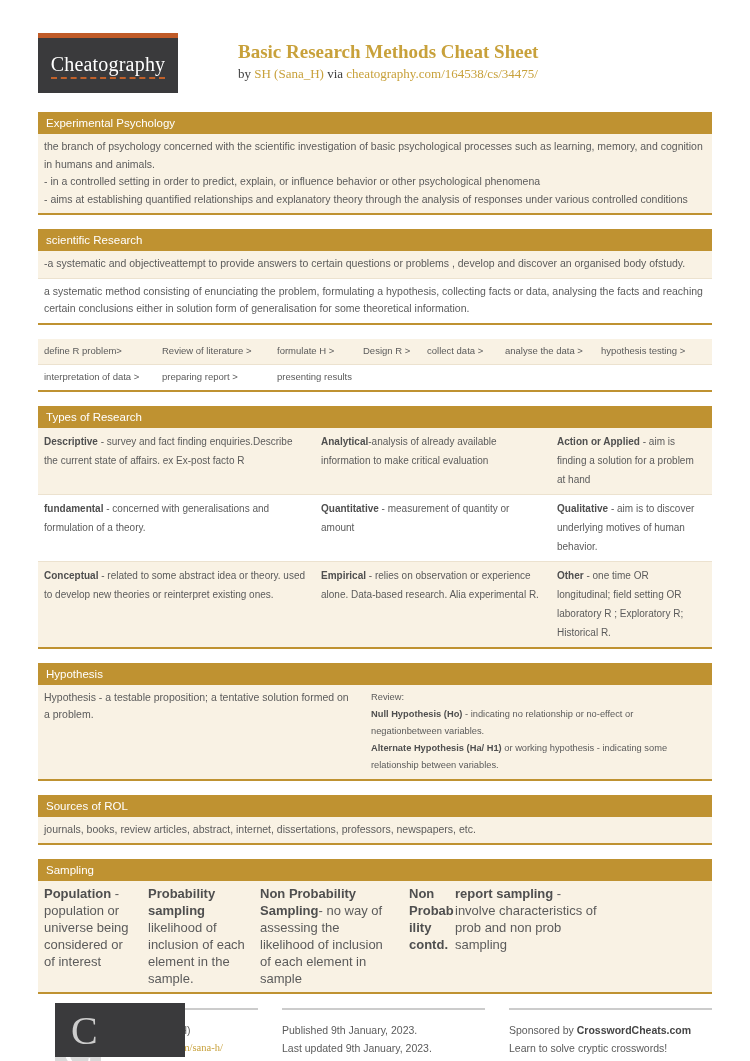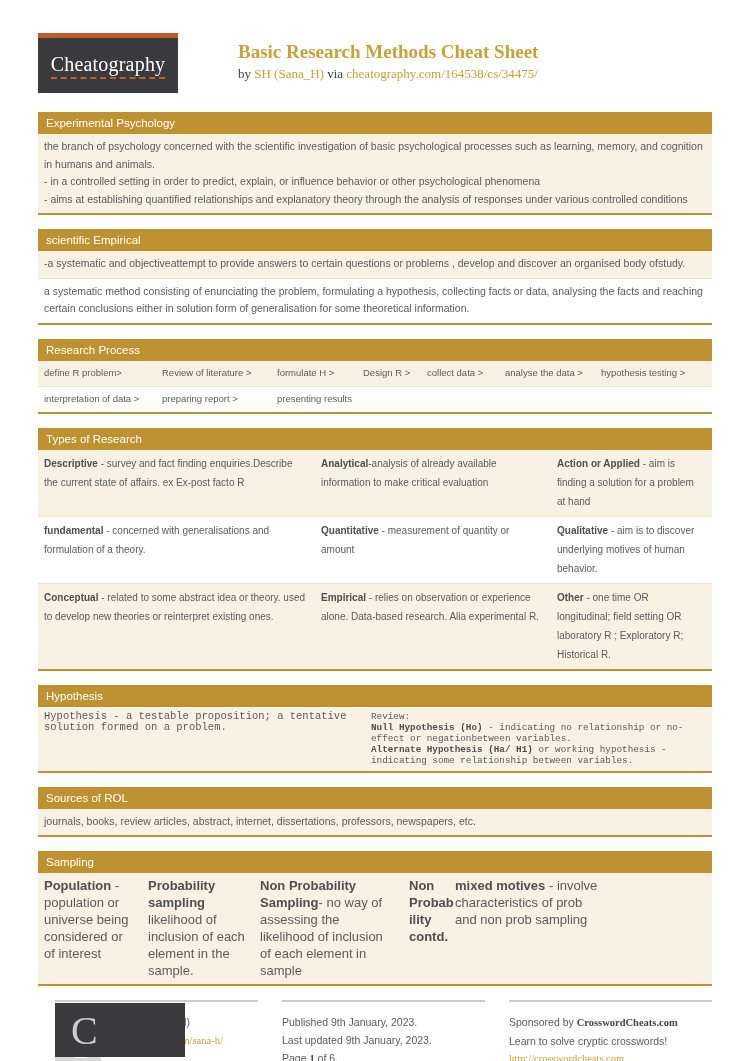--- a/index.html
+++ b/index.html
@@ -32,28 +32,28 @@
   .row.rt{border-top:1px solid #ece2cf;}
   .bg-cream{background:#f9f2e4;}
   .bg-white{background:#ffffff;}
   .cell{padding:4px 8px 5px 6px;color:#5b5b5b;}
   .cell p{margin:0;}
   .cell b{color:#4f4f4f;}
   .s-experimental-psychology .cell,.s-scientific-research .cell,.s-sources-of-rol .cell{
     font-size:10.5px;line-height:17.5px;}
   .s-research-process .cell{font-size:9.5px;line-height:16px;padding:4px 6px 5px 6px;}
   .s-types-of-research .cell{font-size:10px;line-height:19px;}
-  .s-hypothesis .cell{font-size:10.5px;line-height:11px;font-family:Liberation Mono, monospace;}
+  .s-hypothesis .cell{font-size:10.5px;line-height:17px;}
   .s-hypothesis .cell:nth-child(2){font-size:9.3px;}
   .s-sampling .cell{font-size:13px;line-height:17px;padding:4px 6px 5px 6px;}
   
   .footer{display:flex;gap:24px;margin:14px 38px 0 55px;}
   .fcol{flex:1;border-top:2px solid #cccccc;padding-top:11px;
         font-size:10.5px;line-height:18px;color:#5b5b5b;}
-  .fcol b{color:#454545;font-family:Liberation Serif, serif;}
+  .fcol b{color:#454545;}
   .fcol1{display:flex;}
   .avatar{
     width:46px;height:62px;background:#d9d9d9;color:#ffffff;
     font-family:"Liberation Serif",serif;font-size:44px;
     display:flex;align-items:center;justify-content:center;flex:0 0 46px;
   }
   .fcol1-text{margin-left:12px;}
   
   .bottom-logo{
     position:absolute;left:55px;top:1003px;width:130px;height:54px;
@@ -79,34 +79,33 @@
       <div class="card-header">Experimental Psychology</div>
       <div class="row bg-cream" style="grid-template-columns: 1fr;">
         <div class="cell">
           <p>the branch of psychology concerned with the scientific investigation of basic psychological processes such as learning, memory, and cognition in humans and animals.</p>
           <p>- in a controlled setting in order to predict, explain, or influence behavior or other psychological phenomena</p>
           <p>- aims at establishing quantified relationships and explanatory theory through the analysis of responses under various controlled conditions</p>
         </div>
       </div>
     </section>
     <section class="card s-scientific-research">
-      <div class="card-header">scientific Empirical</div>
+      <div class="card-header">scientific Research</div>
       <div class="row bg-cream" style="grid-template-columns: 1fr;">
         <div class="cell">
           <p>-a systematic and objectiveattempt to provide answers to certain questions or problems , develop and discover an organised body ofstudy.</p>
         </div>
       </div>
       <div class="row bg-white rt" style="grid-template-columns: 1fr;">
         <div class="cell">
           <p>a systematic method consisting of enunciating the problem, formulating a hypothesis, collecting facts or data, analysing the facts and reaching certain conclusions either in solution form of generalisation for some theoretical information.</p>
         </div>
       </div>
     </section>
     <section class="card s-research-process">
-      <div class="card-header">Research Process</div>
       <div class="row bg-cream" style="grid-template-columns: 118px 115px 86px 64px 78px 96px 1fr;">
         <div class="cell">
           <p>define R problem&gt;</p>
         </div>
         <div class="cell">
           <p>Review of literature &gt;</p>
         </div>
         <div class="cell">
           <p>formulate H &gt;</p>
         </div>
@@ -201,21 +200,21 @@
         <div class="cell">
           <p><b>Probability sampling</b> likelihood of inclusion of each element in the sample.</p>
         </div>
         <div class="cell">
           <p><b>Non Probability Sampling</b>- no way of assessing the likelihood of inclusion of each element in sample</p>
         </div>
         <div class="cell">
           <p><b>Non Probab ility contd.</b></p>
         </div>
         <div class="cell">
-          <p><b>mixed motives</b> - involve characteristics of prob and non prob sampling</p>
+          <p><b>report sampling</b> - involve characteristics of prob and non prob sampling</p>
         </div>
       </div>
     </section>
   </div>
 
 <div class="footer">
   <div class="fcol fcol1">
     <div class="avatar">C</div>
     <div class="fcol1-text">
       <div><span>By </span><b>SH</b><span> (Sana_H)</span></div>

